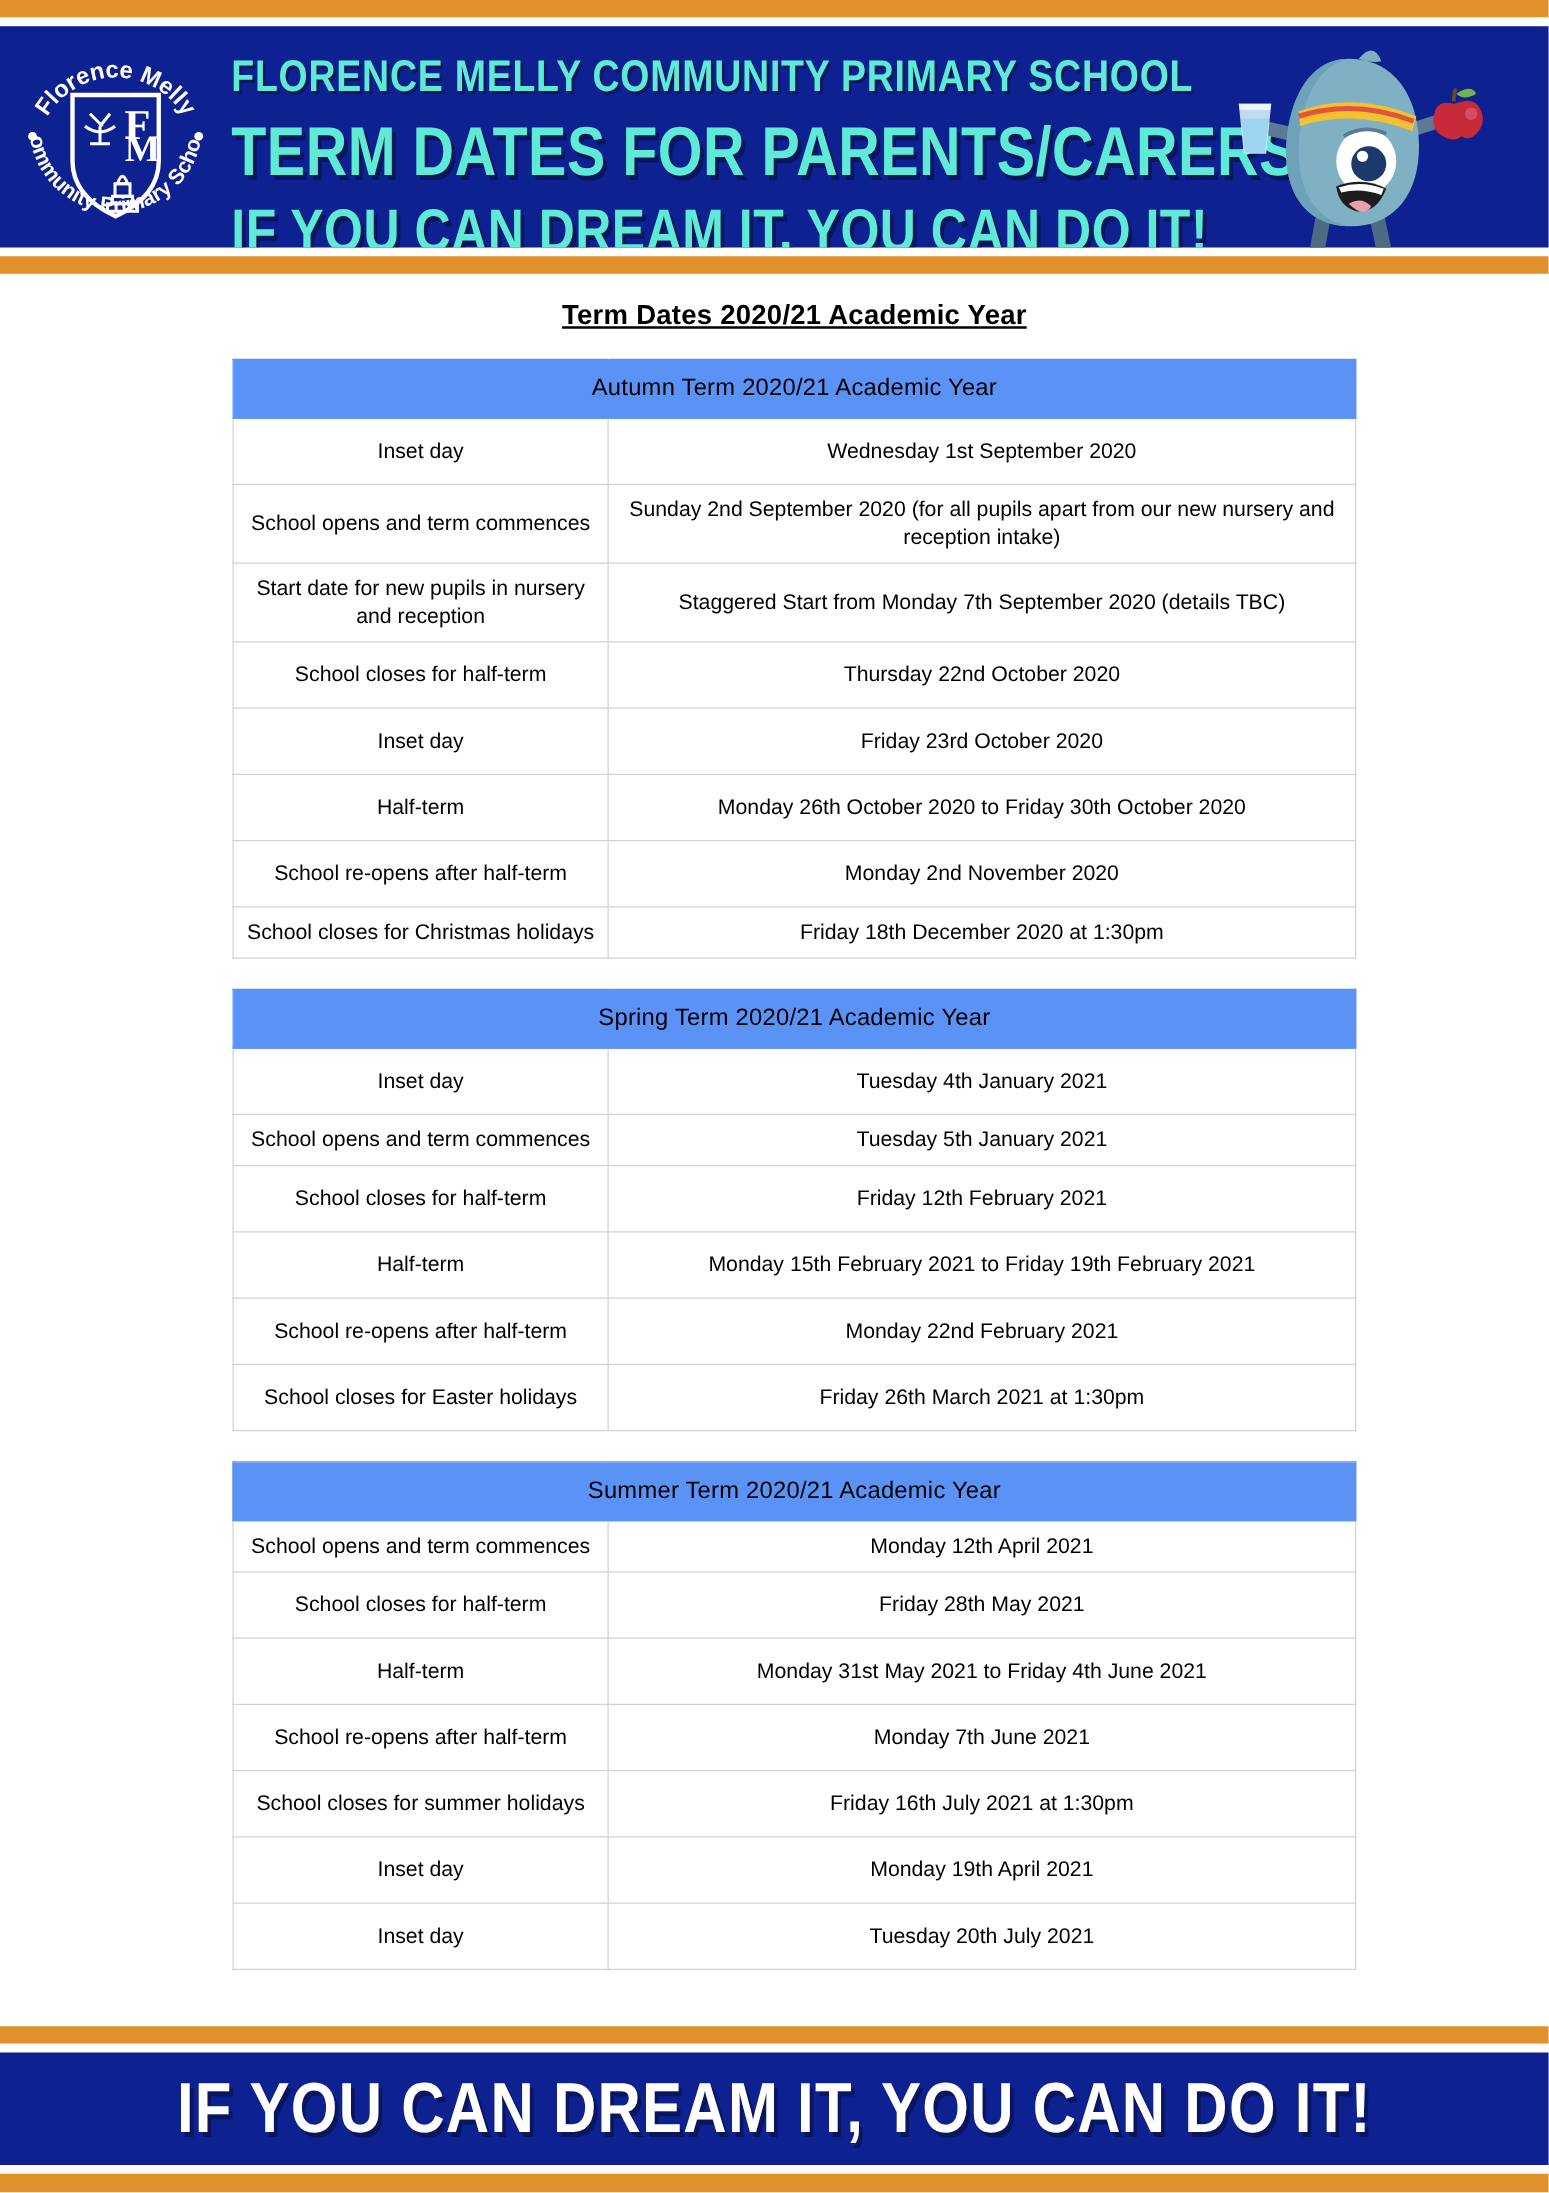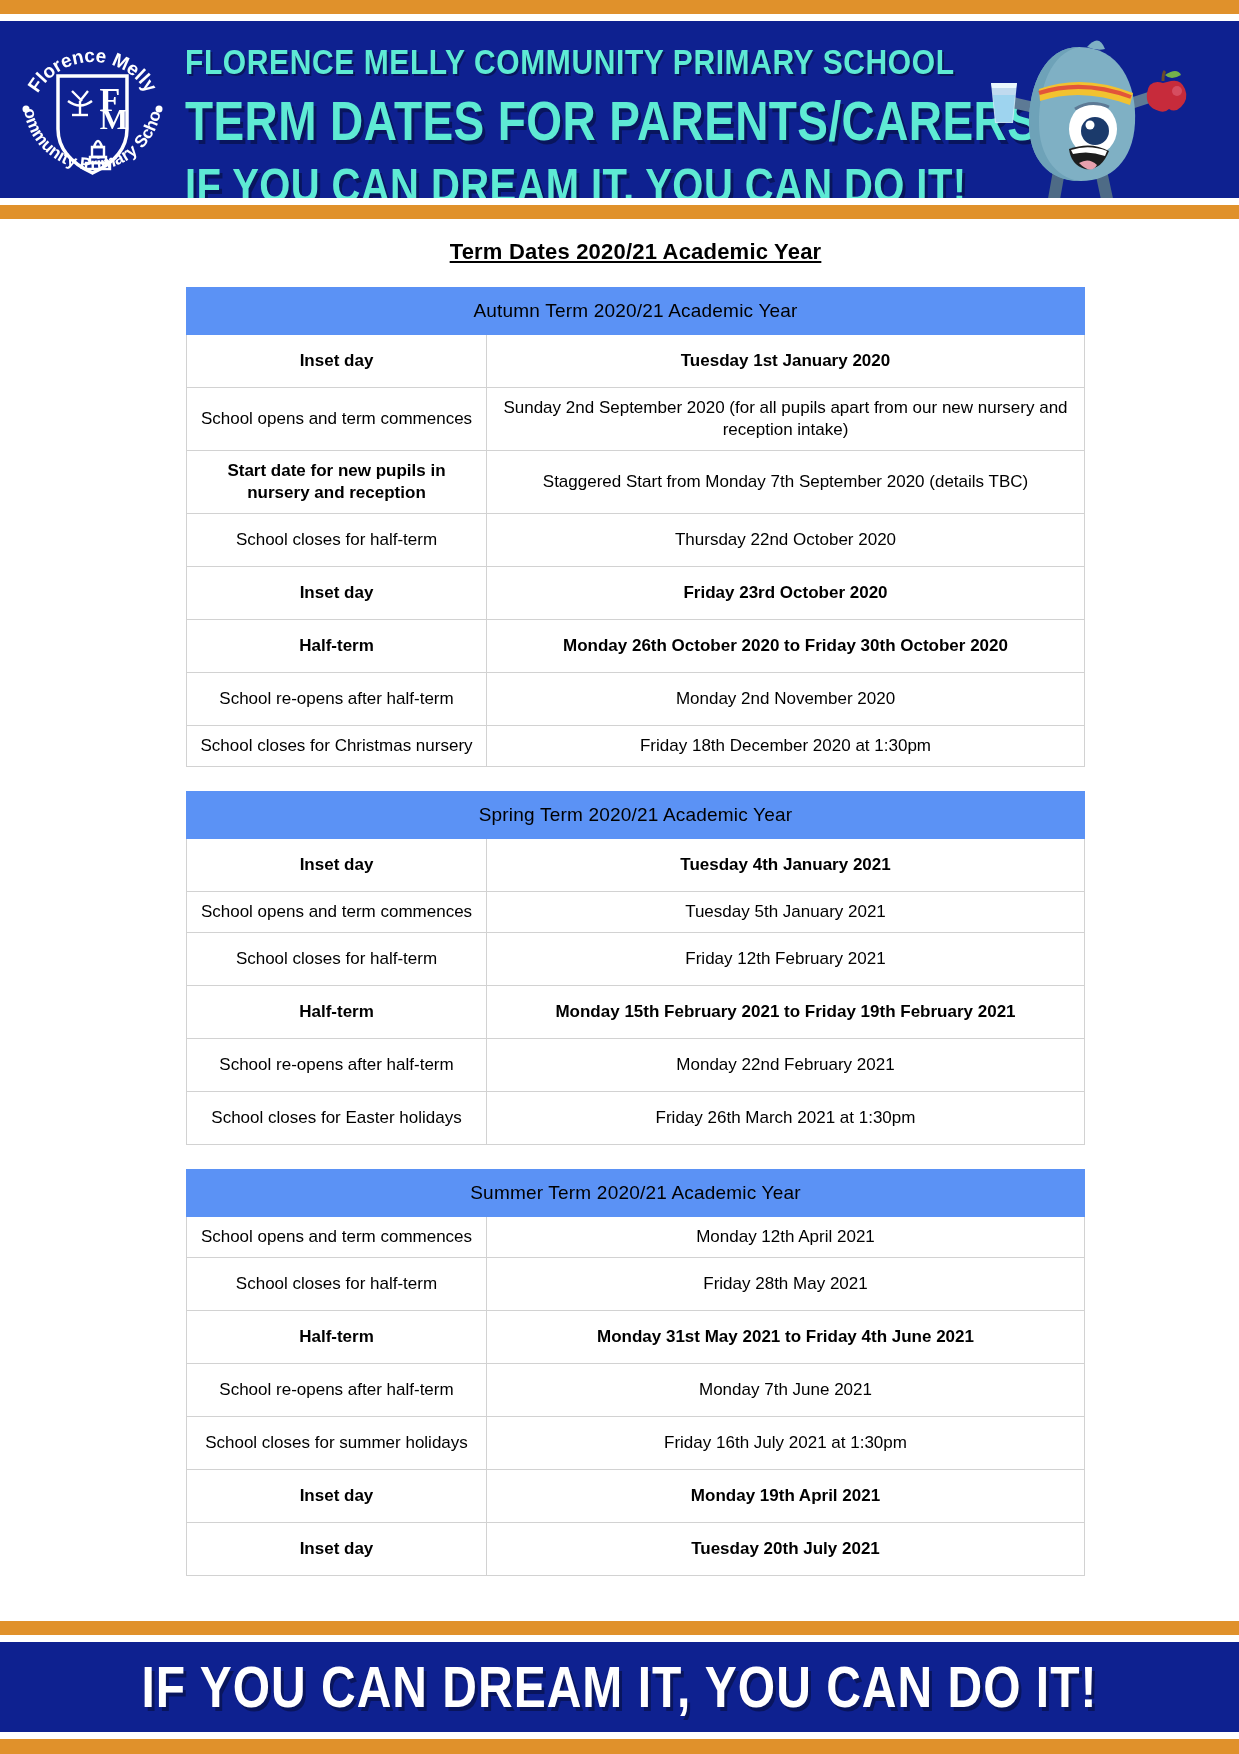--- a/index.html
+++ b/index.html
@@ -126,21 +126,21 @@
     background: #5b92f5;
     color: #000000;
     font-weight: normal;
     font-size: 19px;
     padding: 12px 8px;
     border: 1px solid #5b92f5;
     letter-spacing: 0.2px;
   }
   .col-label { width: 300px; }
   .col-value { width: 598px; }
-  td.bold { font-weight: bold; }
+  td.bold { font-weight: normal; }
   tr.tall td { padding-top: 15px; padding-bottom: 15px; }
 
   
   .footer-wrap {
     position: absolute;
     left: 0;
     bottom: 0;
     width: 100%;
   }
   .footer-band {
@@ -259,21 +259,21 @@
           <col class="col-value">
         </colgroup>
         <thead>
           <tr>
             <th class="term-head" colspan="2">Autumn Term 2020/21 Academic Year</th>
           </tr>
         </thead>
         <tbody>
           <tr class="tall">
             <td class="bold">Inset day</td>
-            <td class="bold">Tuesday 1st January 2020</td>
+            <td class="bold">Wednesday 1st September 2020</td>
           </tr>
           <tr>
             <td>School opens and term commences</td>
             <td>Sunday 2nd September 2020 (for all pupils apart from our new nursery and reception intake)</td>
           </tr>
           <tr>
             <td class="bold">Start date for new pupils in nursery and reception</td>
             <td>Staggered Start from Monday 7th September 2020 (details TBC)</td>
           </tr>
           <tr class="tall">
@@ -286,21 +286,21 @@
           </tr>
           <tr class="tall">
             <td class="bold">Half-term</td>
             <td class="bold">Monday 26th October 2020 to Friday 30th October 2020</td>
           </tr>
           <tr class="tall">
             <td>School re-opens after half-term</td>
             <td>Monday 2nd November 2020</td>
           </tr>
           <tr>
-            <td>School closes for Christmas nursery</td>
+            <td>School closes for Christmas holidays</td>
             <td>Friday 18th December 2020 at 1:30pm</td>
           </tr>
         </tbody>
       </table>
       <table class="term-table">
         <colgroup>
           <col class="col-label">
           <col class="col-value">
         </colgroup>
         <thead>

